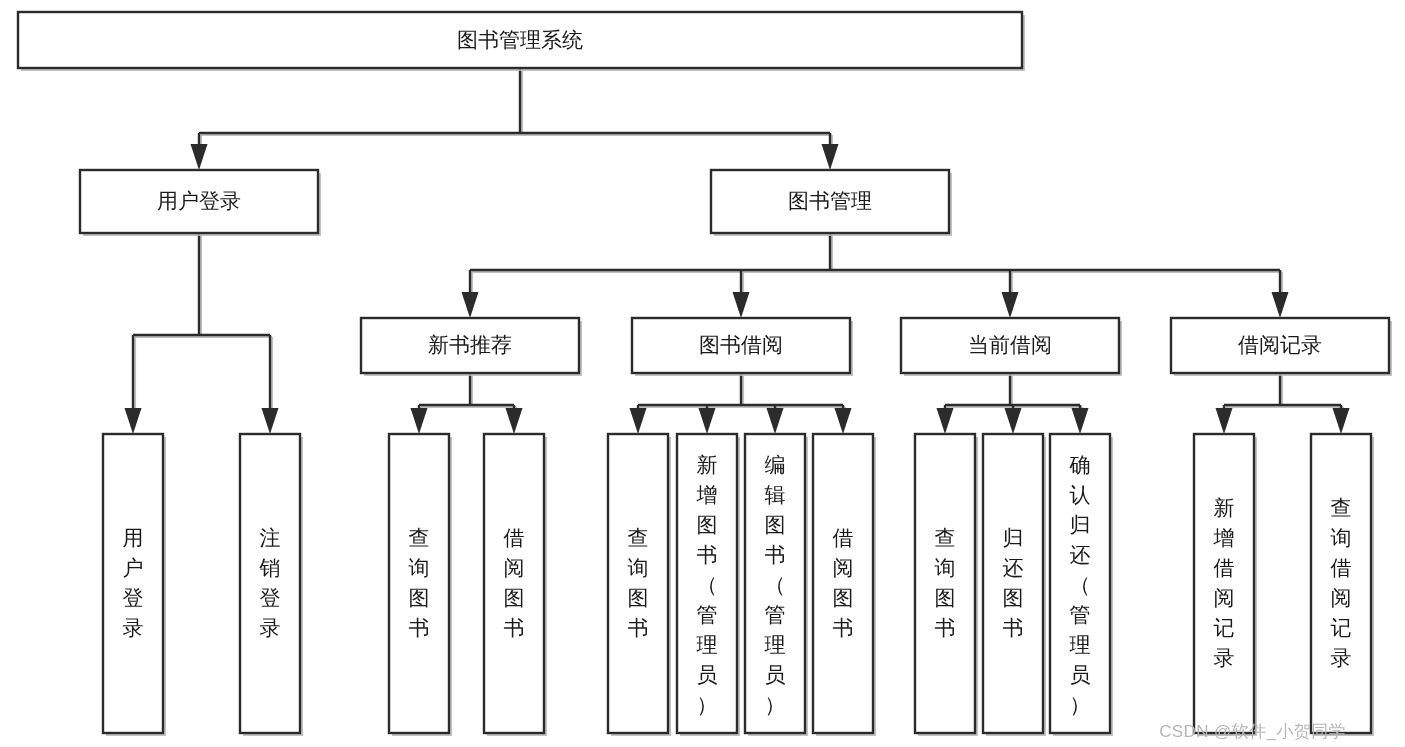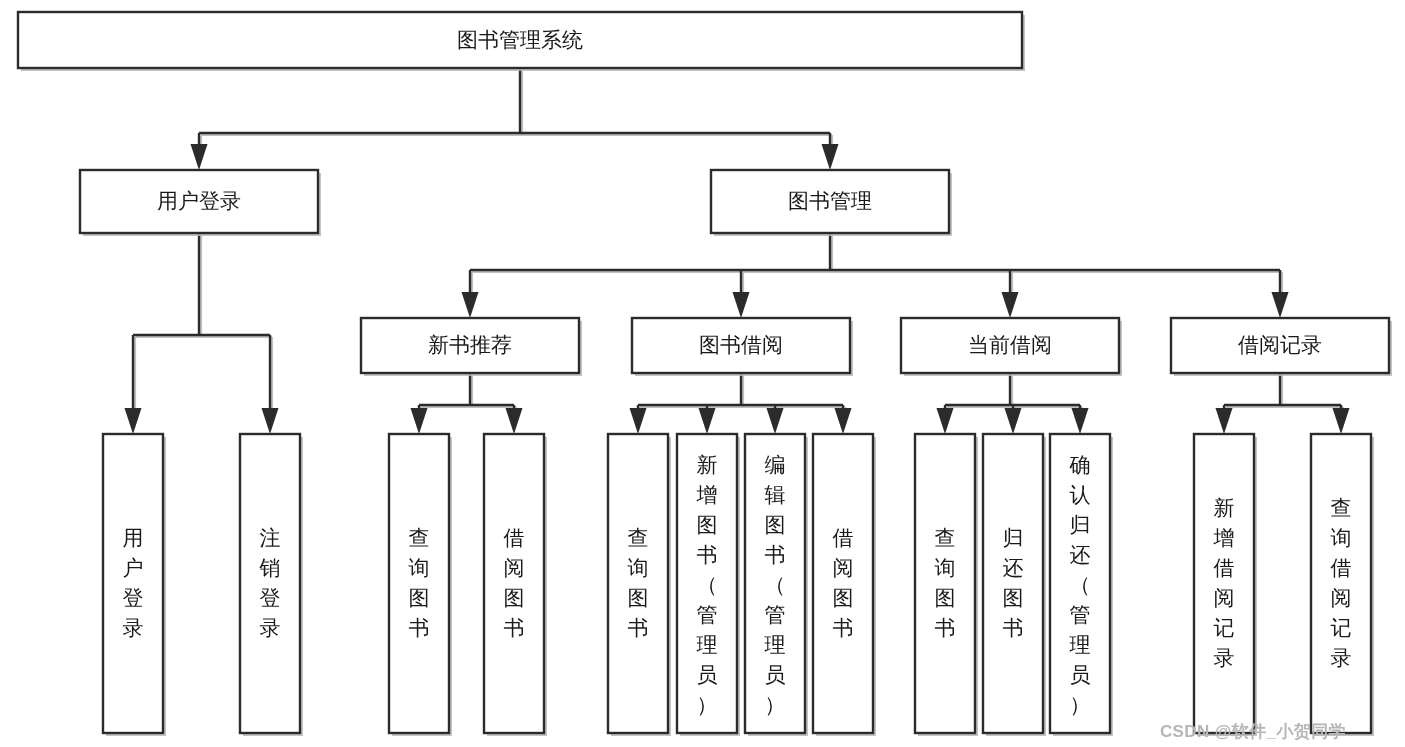--- a/index.html
+++ b/index.html
@@ -68,21 +68,20 @@
   .watermark {
     position: absolute;
     right: 8px;
     bottom: 4px;
     font-family: "Liberation Sans", "DejaVu Sans", sans-serif;
     font-size: 17px;
     color: #b6b6b6;
     letter-spacing: 0.4px;
     white-space: nowrap;
     user-select: none;
-    font-weight: bold;
   }
 </style>
 </head>
 <body>
 
 <div id="diagram-root">
   <svg id="tree-svg" viewBox="0 0 1405 747" preserveAspectRatio="xMidYMid meet">
     <g id="edges-layer">
         <g>
           <line x1="522" y1="70" x2="522" y2="135" class="connector-shadow"></line>

